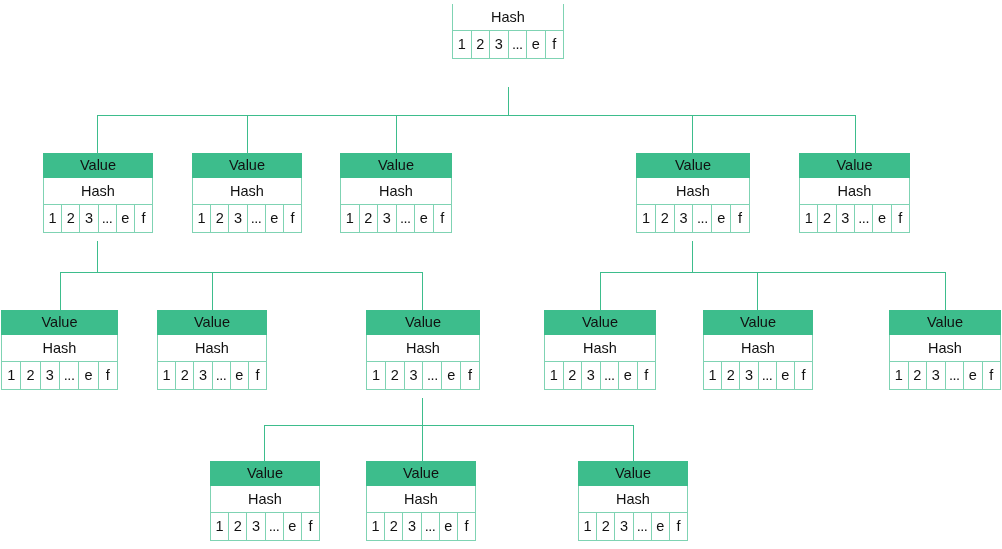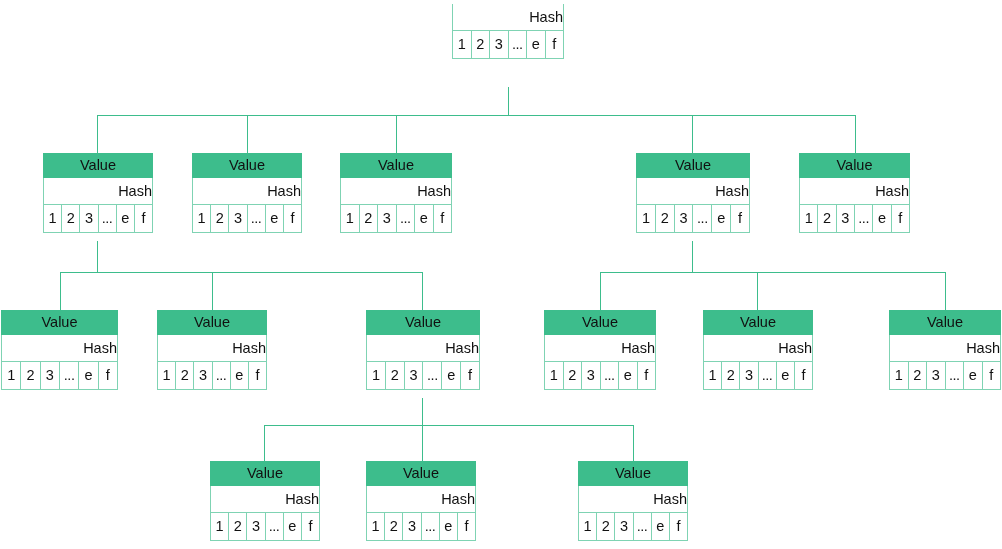--- a/index.html
+++ b/index.html
@@ -44,21 +44,21 @@
   .node-hash {
     box-sizing: border-box;
     background: #ffffff;
     border-left: 1px solid #7fd3b3;
     border-right: 1px solid #7fd3b3;
     border-bottom: 1px solid #7fd3b3;
     color: #111111;
     font-size: 14.5px;
     line-height: 26px;
     height: 27px;
-    text-align: right;
+    text-align: center;
     white-space: nowrap;
     overflow: hidden;
   }
   .node-cells {
     box-sizing: border-box;
     display: flex;
     height: 28px;
     background: #ffffff;
     border-left: 1px solid #7fd3b3;
     border-right: 1px solid #7fd3b3;

